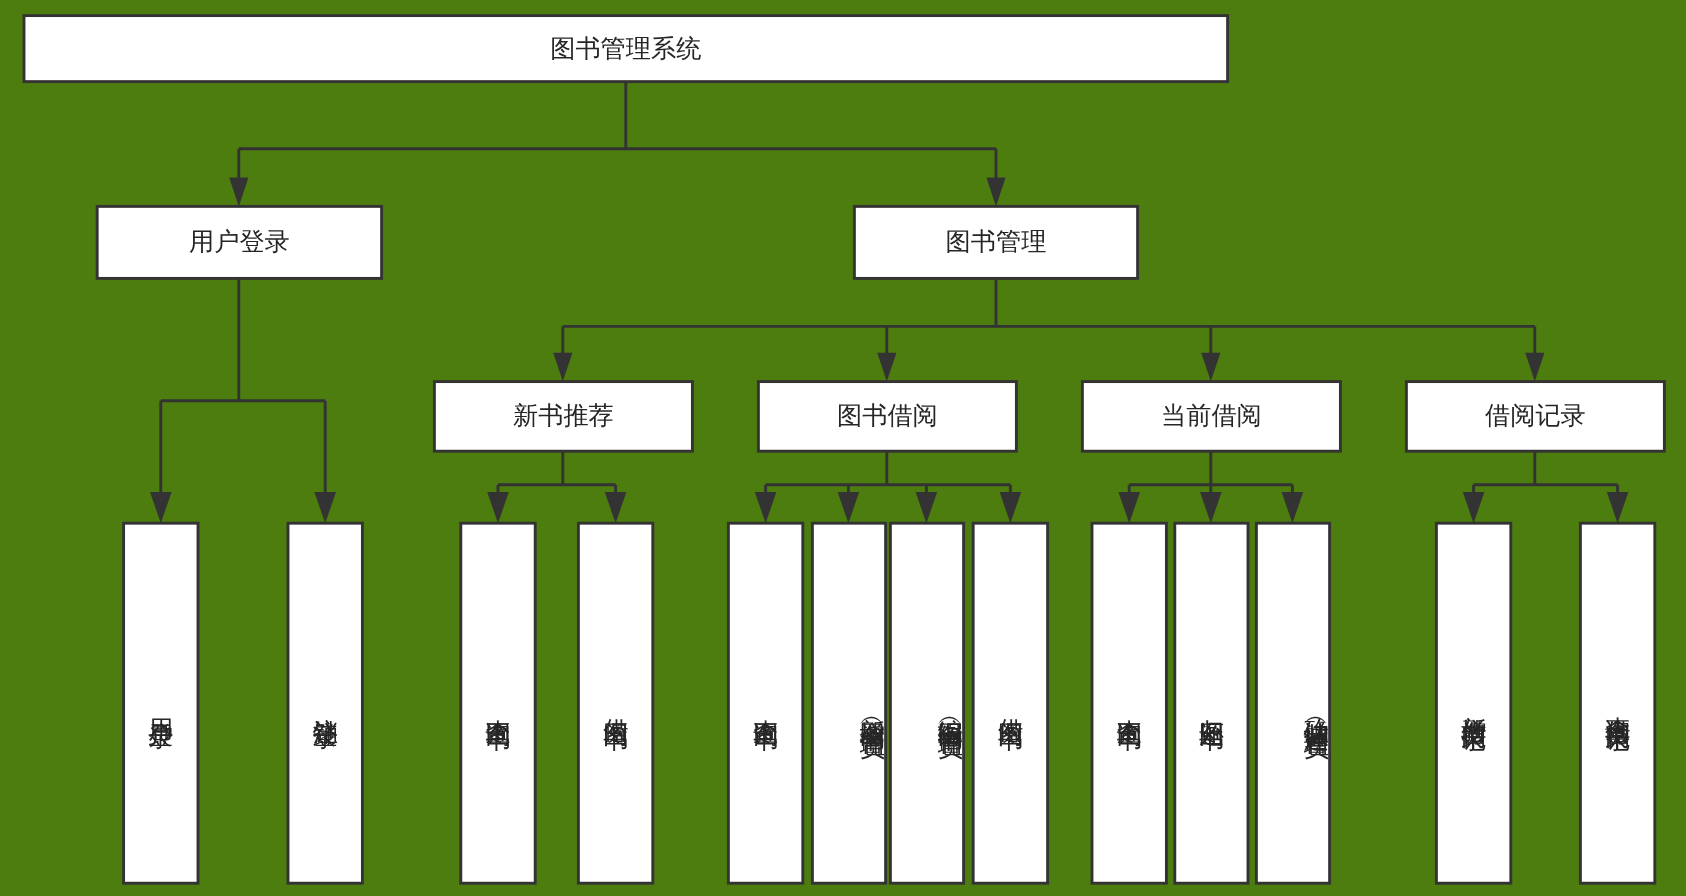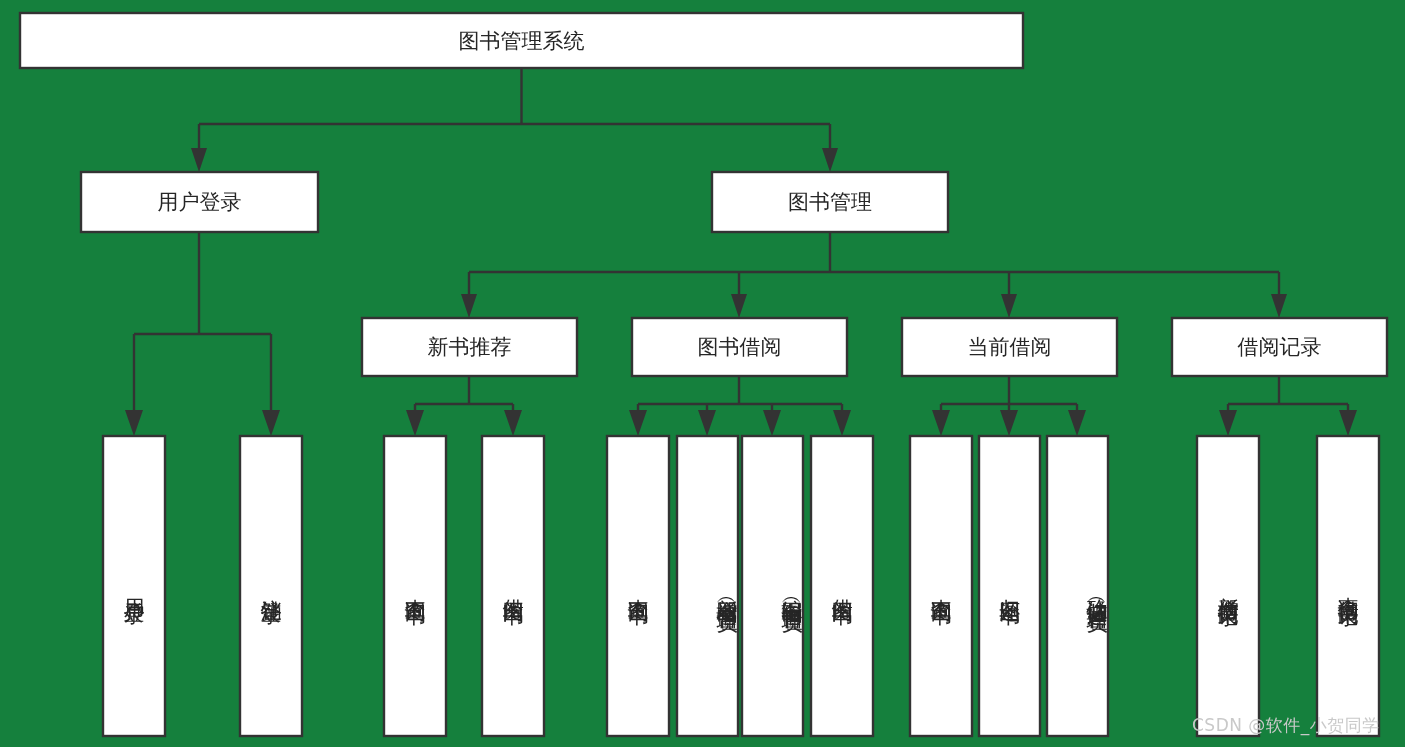--- a/index.html
+++ b/index.html
@@ -11,21 +11,21 @@
   body {
     width: 1405px;
     height: 747px;
     font-family: "DejaVu Sans", "Liberation Sans", sans-serif;
     overflow: hidden;
   }
   #diagram-root {
     position: relative;
     width: 1405px;
     height: 747px;
-    background: #15803d;
+    background: #4d7c0f;
   }
   svg.flow {
     position: absolute;
     top: 0;
     left: 0;
     width: 1405px;
     height: 747px;
     display: block;
   }
   .node-rect {
@@ -207,15 +207,14 @@
   <div class="leaf-label" style="left:742px; top:436px; width:61px; height:300px; align-items:flex-start; padding-top:10px; box-sizing:border-box;">编辑图书（管理员）</div>
   <div class="leaf-label" style="left:811px; top:436px; width:62px; height:300px;">借阅图书</div>
 
   <div class="leaf-label" style="left:910px; top:436px; width:62px; height:300px;">查询图书</div>
   <div class="leaf-label" style="left:979px; top:436px; width:61px; height:300px;">归还图书</div>
   <div class="leaf-label" style="left:1047px; top:436px; width:61px; height:300px; align-items:flex-start; padding-top:10px; box-sizing:border-box;">确认归还（管理员）</div>
 
   <div class="leaf-label" style="left:1197px; top:436px; width:62px; height:300px;">新增借阅记录</div>
   <div class="leaf-label" style="left:1317px; top:436px; width:62px; height:300px;">查询借阅记录</div>
 
-  <div class="watermark" style="left:1192px; top:714px;">CSDN @软件_小贺同学</div>
 
 </div>
 
 </body></html>

